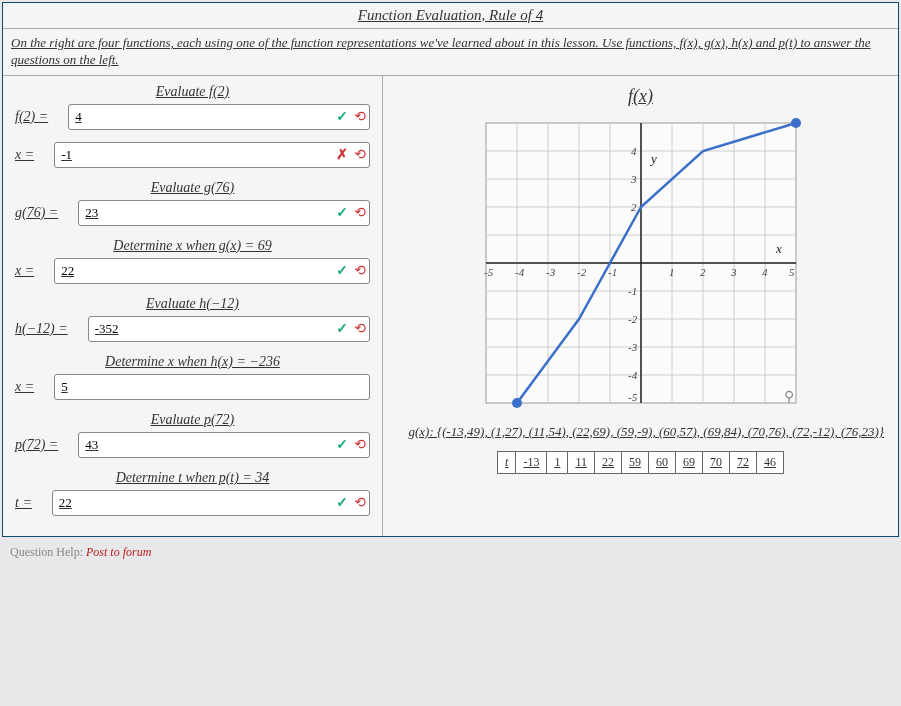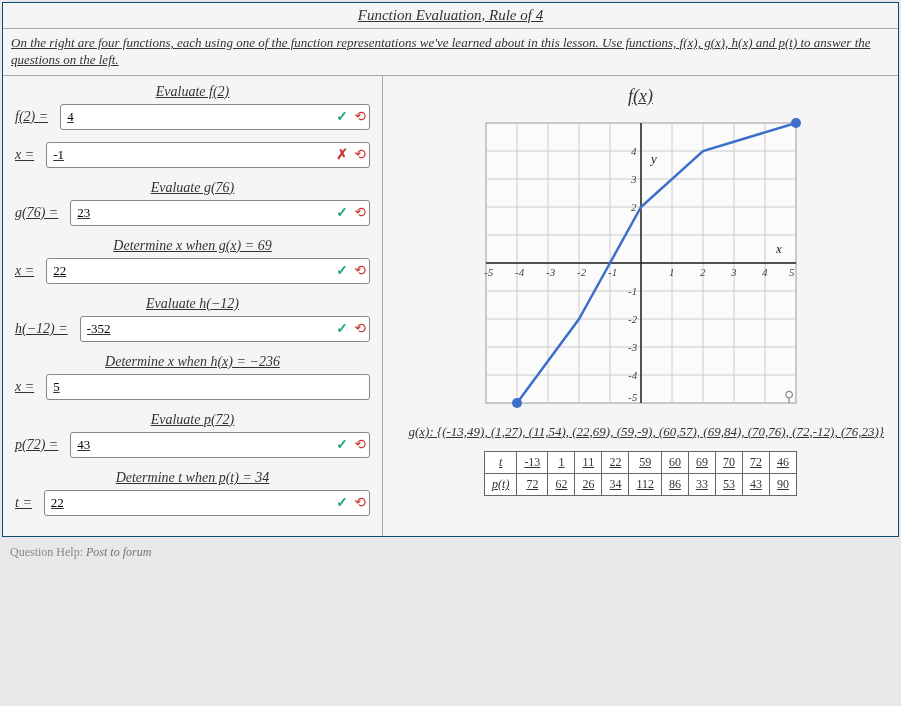--- a/index.html
+++ b/index.html
@@ -46,21 +46,21 @@
   .qblock { margin-bottom: 12px; }
   .prompt { 
     text-align: center; 
     font-style: italic; 
     margin-bottom: 4px;
     font-size: 14px;
   }
   .answer-row { 
     display: flex; 
     align-items: center; 
-    gap: 12px;
+    gap: 20px;
   }
   .lhs { font-style: italic; white-space: nowrap; }
   .input-wrap { 
     position: relative; 
     flex: 1;
     display: flex;
     align-items: center;
   }
   .ans-input { 
     flex: 1;
@@ -123,21 +123,21 @@
     text-align: center; 
     font-style: italic; 
     margin-top: 10px;
     font-size: 15px;
   }
   .help { 
     padding: 6px 10px; 
     font-size: 12px; 
     color: #888;
   }
-  .help a { color: #737373; text-decoration: none; font-style: italic; }
+  .help a { color: #b91c1c; text-decoration: none; font-style: italic; }
 </style>
 </head>
 <body>
 
 <div class="outer">
   <div class="title">Function Evaluation, Rule of 4</div>
   <div class="desc">On the right are four functions, each using one of the function representations we've learned about in this lesson. Use functions, f(x), g(x), h(x) and p(t) to answer the questions on the left.</div>
   <div class="columns">
 
     <div class="left">
@@ -304,33 +304,20 @@
               <td>1</td>
               <td>11</td>
               <td>22</td>
               <td>59</td>
               <td>60</td>
               <td>69</td>
               <td>70</td>
               <td>72</td>
               <td>46</td>
             </tr>
-        <tr>
-          <td class="hdr">p(t)</td>
-        <td>72</td>
-              <td>62</td>
-              <td>26</td>
-              <td>34</td>
-              <td>112</td>
-              <td>86</td>
-              <td>33</td>
-              <td>53</td>
-              <td>43</td>
-              <td>90</td>
-            </tr>
       </tbody>
         </table>
 
     </div>
   </div>
 </div>
 <div class="help">
   <span>Question Help:</span>
   <a href="#">Post to forum</a>
 </div>

